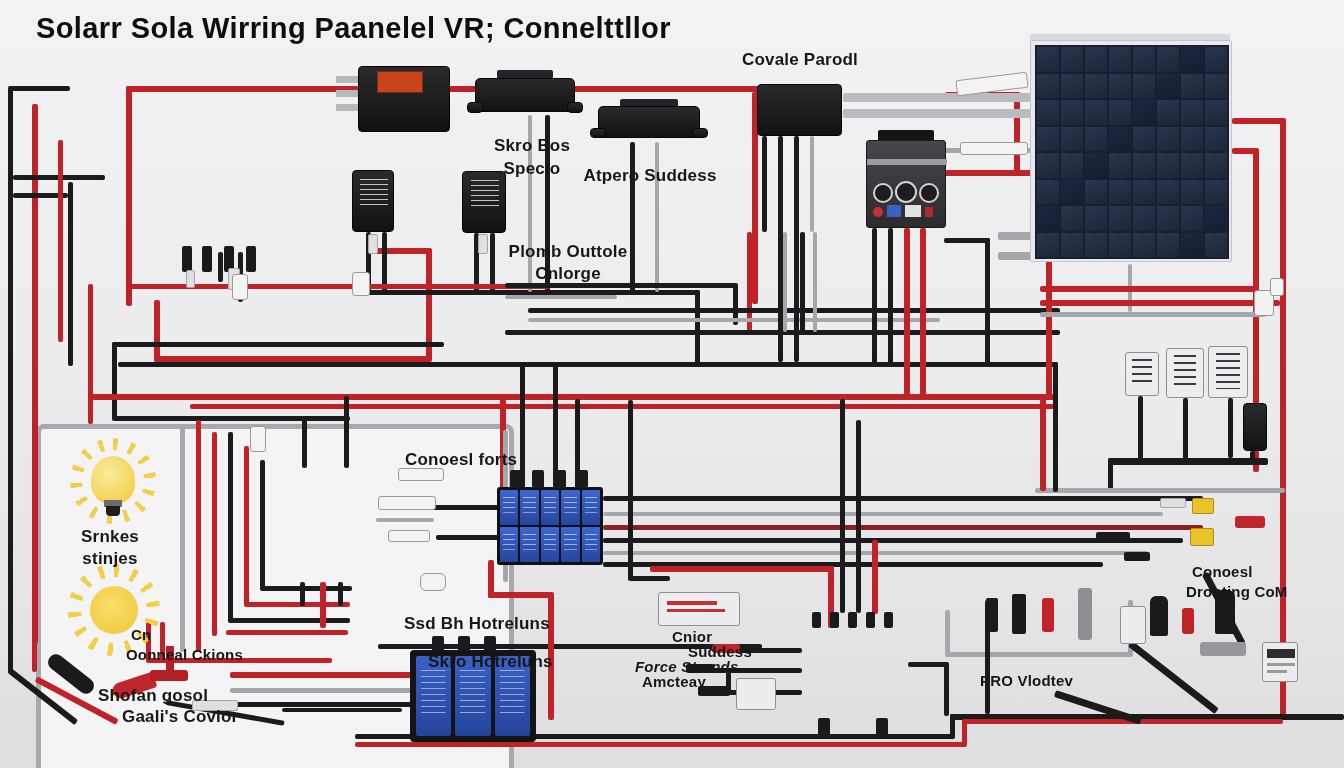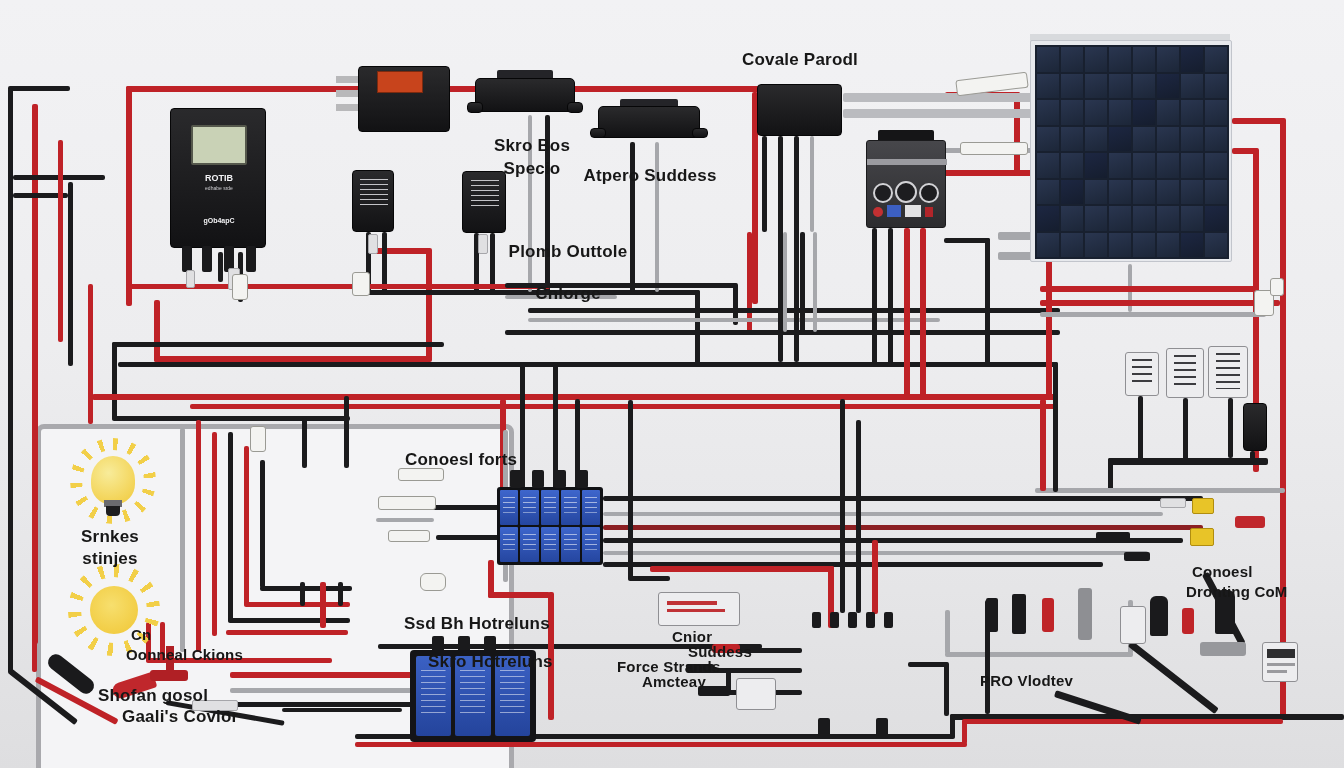--- a/index.html
+++ b/index.html
@@ -206,26 +206,20 @@
       <div class="wire" style="left: 320px; top: 582px; width: 6px; height: 46px; background: rgb(191, 34, 39);"></div>
       <div class="wire" style="left: 338px; top: 582px; width: 5px; height: 24px; background: rgb(27, 27, 29);"></div>
       <div class="wire" style="left: 503px; top: 430px; width: 5px; height: 152px; background: rgb(166, 167, 171);"></div>
       <div class="wire" style="left: 908px; top: 662px; width: 40px; height: 5px; background: rgb(27, 27, 29);"></div>
       <div class="wire" style="left: 944px; top: 662px; width: 5px; height: 54px; background: rgb(27, 27, 29);"></div>
       <div class="wire" style="left: 1055px; top: 690px; width: 90px; height: 7px; background: rgb(27, 27, 29); transform: rotate(18deg); transform-origin: 0px 50%;"></div>
       <div class="wire" style="left: 1130px; top: 640px; width: 110px; height: 7px; background: rgb(27, 27, 29); transform: rotate(38deg); transform-origin: 0px 50%;"></div>
       <div class="wire" style="left: 1205px; top: 570px; width: 80px; height: 7px; background: rgb(27, 27, 29); transform: rotate(62deg); transform-origin: 0px 50%;"></div>
     </div>
 
-  <div class="d blackbox" style="left:170px;top:108px;width:96px;height:140px;">
-    <div class="d" style="left:20px;top:16px;width:56px;height:40px;background:#c9d2b6;border:2px solid #55584c;border-radius:2px;"></div>
-    <div class="microtxt" style="left:0;top:64px;width:96px;font:700 9px 'Liberation Sans',sans-serif;">ROTIB</div>
-    <div class="microtxt" style="left:0;top:76px;width:96px;font:400 5px 'Liberation Sans',sans-serif;color:#cfcfd3;">edhabe srde</div>
-    <div class="microtxt" style="left:0;top:108px;width:96px;font:700 7px 'Liberation Sans',sans-serif;">gOb4apC</div>
-  </div>
   <div class="d stub" style="left:182px;top:246px;width:10px;height:26px;"></div>
   <div class="d stub" style="left:202px;top:246px;width:10px;height:26px;"></div>
   <div class="d stub" style="left:224px;top:246px;width:10px;height:26px;"></div>
   <div class="d stub" style="left:246px;top:246px;width:10px;height:26px;"></div>
   <div class="d plug" style="left:186px;top:270px;width:9px;height:18px;"></div>
   <div class="d plug" style="left:228px;top:268px;width:12px;height:22px;"></div>
 
   <div class="d" style="left:336px;top:76px;width:24px;height:7px;background:#b8b8ba;"></div>
   <div class="d" style="left:336px;top:90px;width:24px;height:7px;background:#b8b8ba;"></div>
   <div class="d" style="left:336px;top:104px;width:24px;height:7px;background:#b8b8ba;"></div>
@@ -434,36 +428,37 @@
   <div class="d" style="left:166px;top:646px;width:8px;height:30px;background:#b02025;"></div>
   <div class="d" style="left:150px;top:670px;width:38px;height:11px;background:#b02025;border-radius:3px;"></div>
 
   <div class="rays" style="left:70px;top:438px;width:86px;height:86px;"></div>
   <div class="d" style="left:91px;top:456px;width:44px;height:48px;background:radial-gradient(circle at 40% 35%,#f8ec9a,#f1c93a);border-radius:50% 50% 42% 42%;"></div>
   <div class="d" style="left:104px;top:500px;width:18px;height:7px;background:#6b6b6f;"></div>
   <div class="d" style="left:106px;top:506px;width:14px;height:10px;background:#1d1d1f;border-radius:0 0 4px 4px;"></div>
   <div class="rays" style="left:68px;top:564px;width:92px;height:92px;"></div>
   <div class="d" style="left:90px;top:586px;width:48px;height:48px;background:radial-gradient(circle at 45% 40%,#f7df6e,#f0c634);border-radius:50%;"></div>
 
+  <div class="title">Solarr Sola Wirring Paanelel VR; Connelttllor</div>
   <div class="lbl c" style="left:735px;top:50px;width:130px;">Covale Parodl</div>
   <div class="lbl c" style="left:462px;top:136px;width:140px;">Skro Bos</div>
   <div class="lbl c" style="left:462px;top:159px;width:140px;">Specio</div>
   <div class="lbl c" style="left:570px;top:166px;width:160px;">Atpero Suddess</div>
   <div class="lbl c" style="left:488px;top:242px;width:160px;">Plomb Outtole</div>
-  <div class="lbl c" style="left:488px;top:264px;width:160px;margin-top:20px;">Cnlorge</div>
+  <div class="lbl c" style="left:488px;top:264px;width:160px;">Cnlorge</div>
   <div class="lbl" style="left:405px;top:450px;">Conoesl forts</div>
   <div class="lbl c" style="left:50px;top:527px;width:120px;">Srnkes</div>
   <div class="lbl c" style="left:50px;top:549px;width:120px;">stinjes</div>
   <div class="lbl s" style="left:131px;top:626px;">Cn</div>
   <div class="lbl s" style="left:126px;top:646px;">Oonneal Ckions</div>
   <div class="lbl" style="left:98px;top:686px;">Shofan gosol</div>
   <div class="lbl" style="left:122px;top:707px;">Gaali's Covior</div>
   <div class="lbl" style="left:404px;top:614px;">Ssd Bh Hotreluns</div>
   <div class="lbl" style="left:428px;top:652px;">Skro Hotreluns</div>
   <div class="lbl s" style="left:672px;top:628px;">Cnior</div>
   <div class="lbl s" style="left:688px;top:643px;">Suddess</div>
-  <div class="lbl s" style="left:617px;top:658px;">Force Strands</div>
+  <div class="lbl s" style="left:635px;top:658px;font-style:italic;">Force Strands</div>
   <div class="lbl s" style="left:642px;top:673px;">Amcteay</div>
   <div class="lbl s" style="left:1192px;top:563px;">Conoesl</div>
   <div class="lbl s" style="left:1186px;top:583px;">Dronting CoM</div>
   <div class="lbl s" style="left:980px;top:672px;">PRO Vlodtev</div>
 
 </div>
 
 </body></html>

